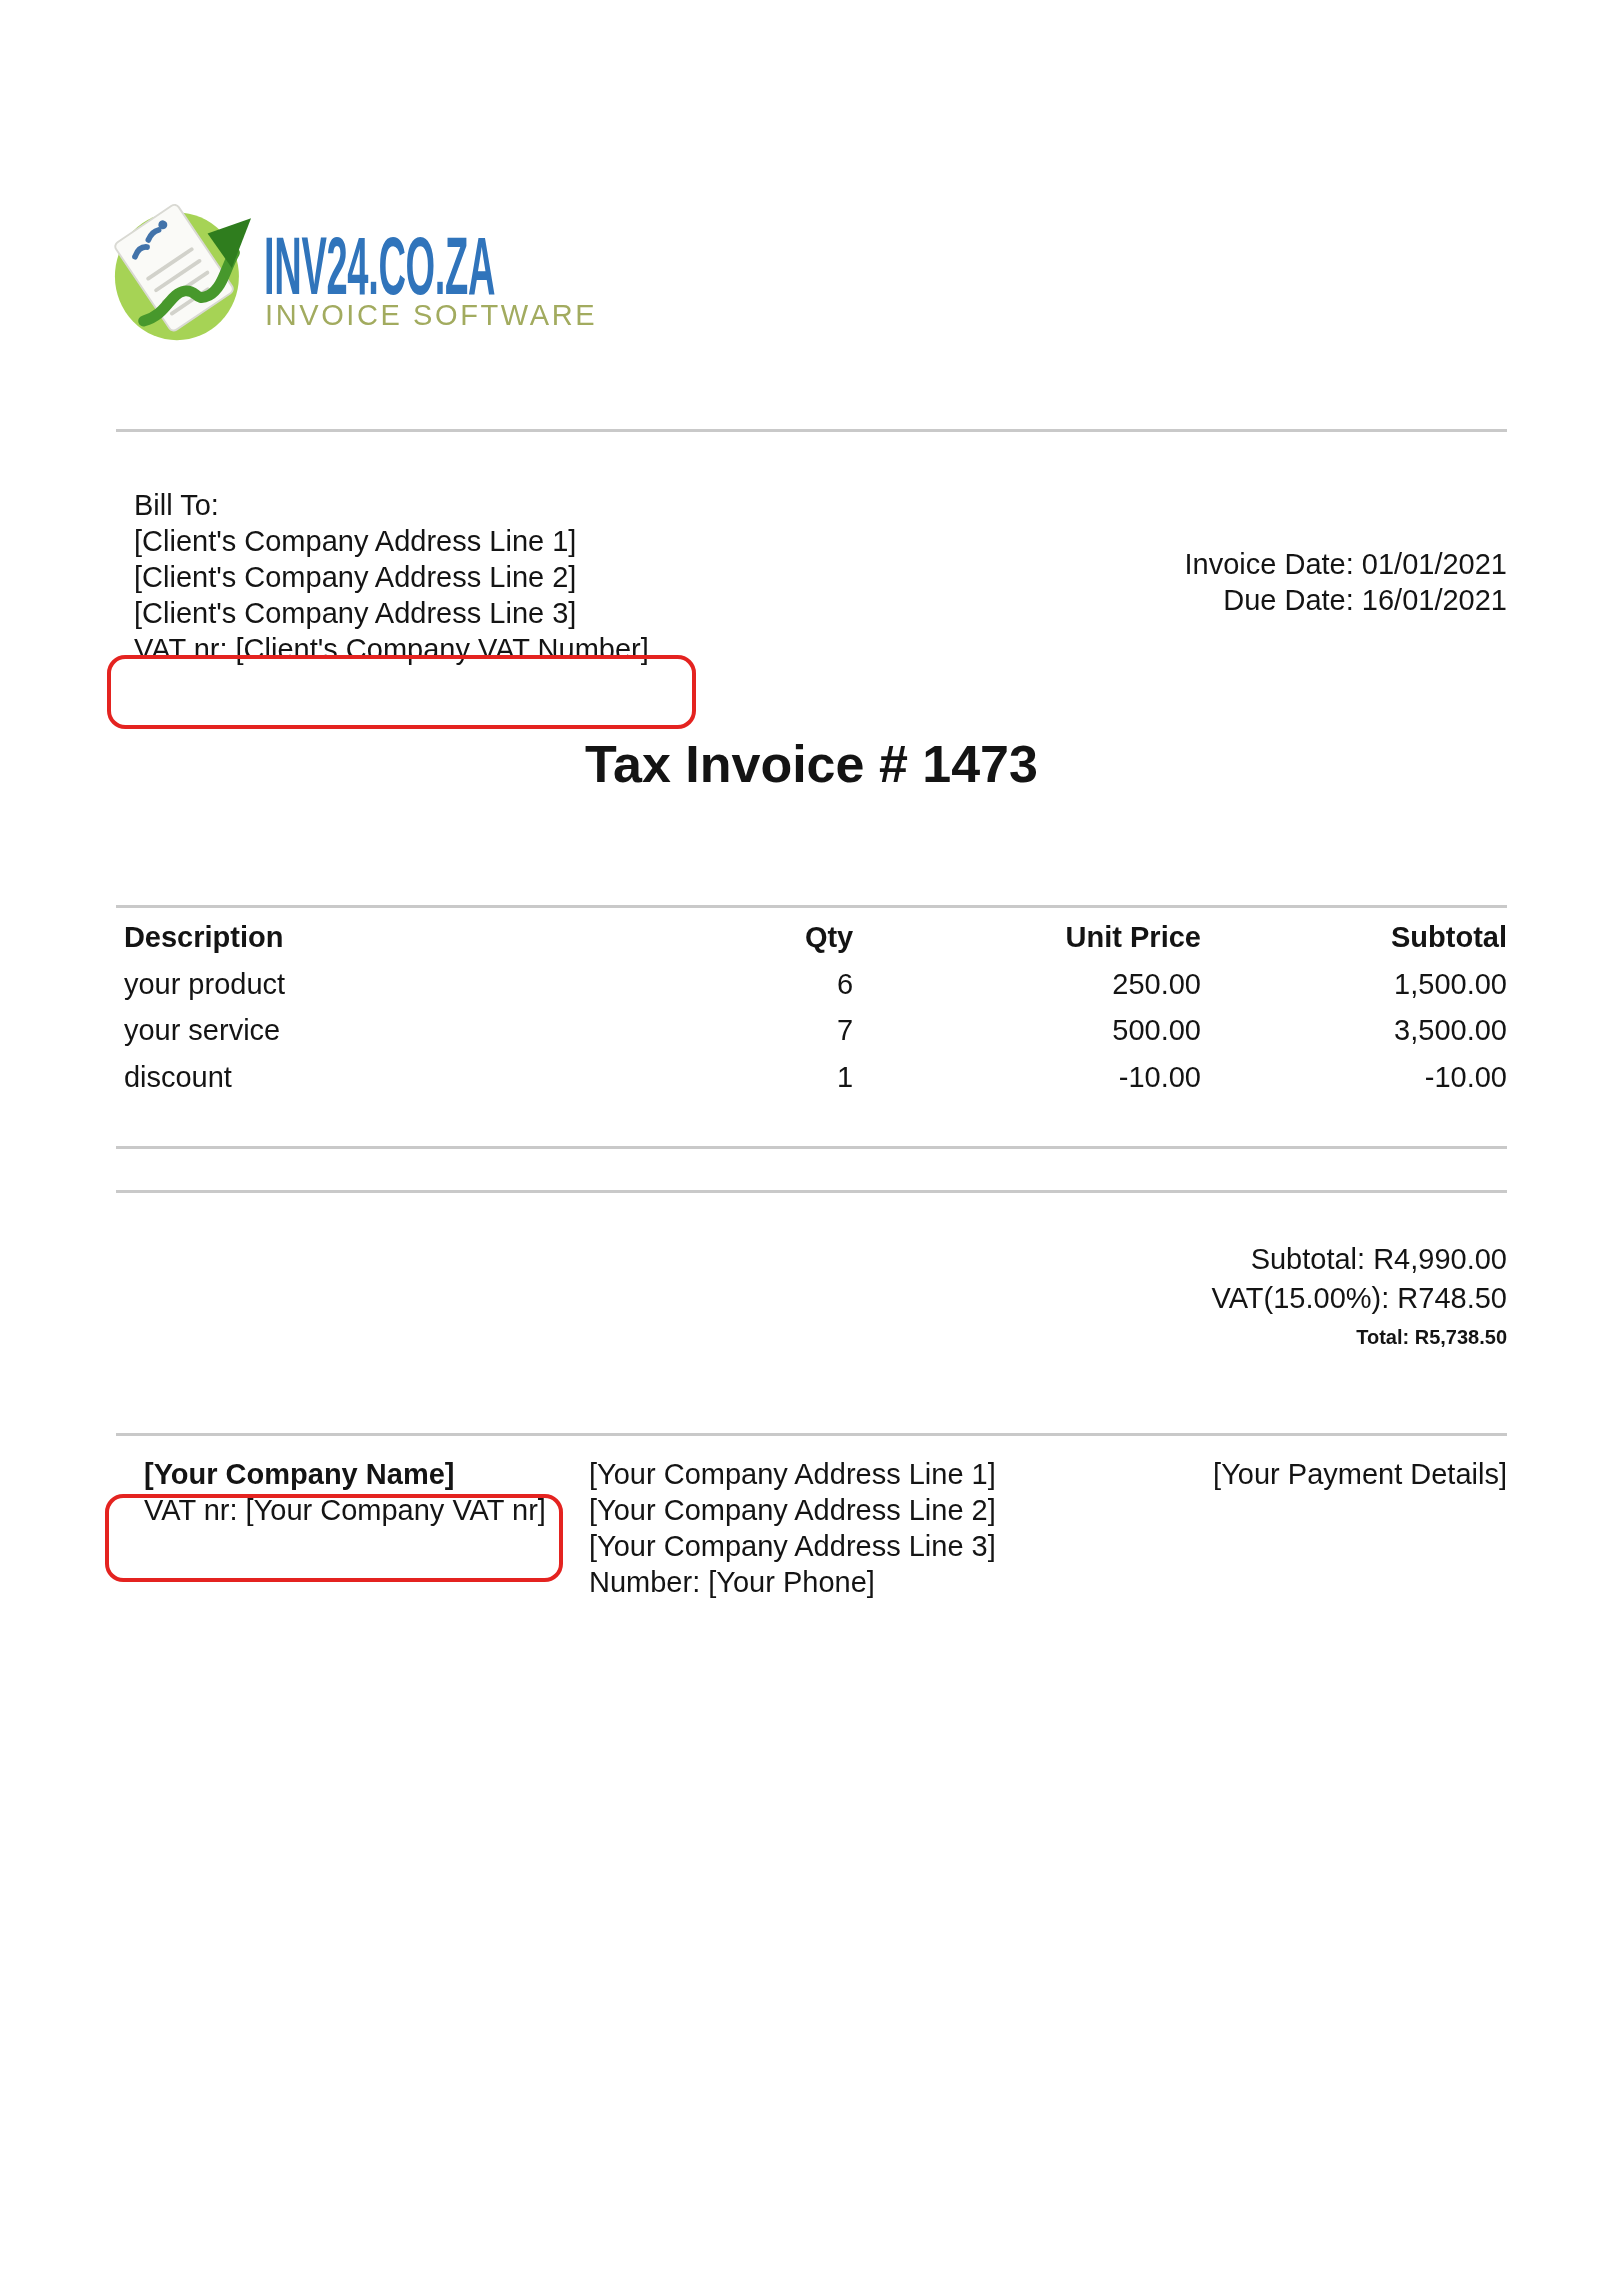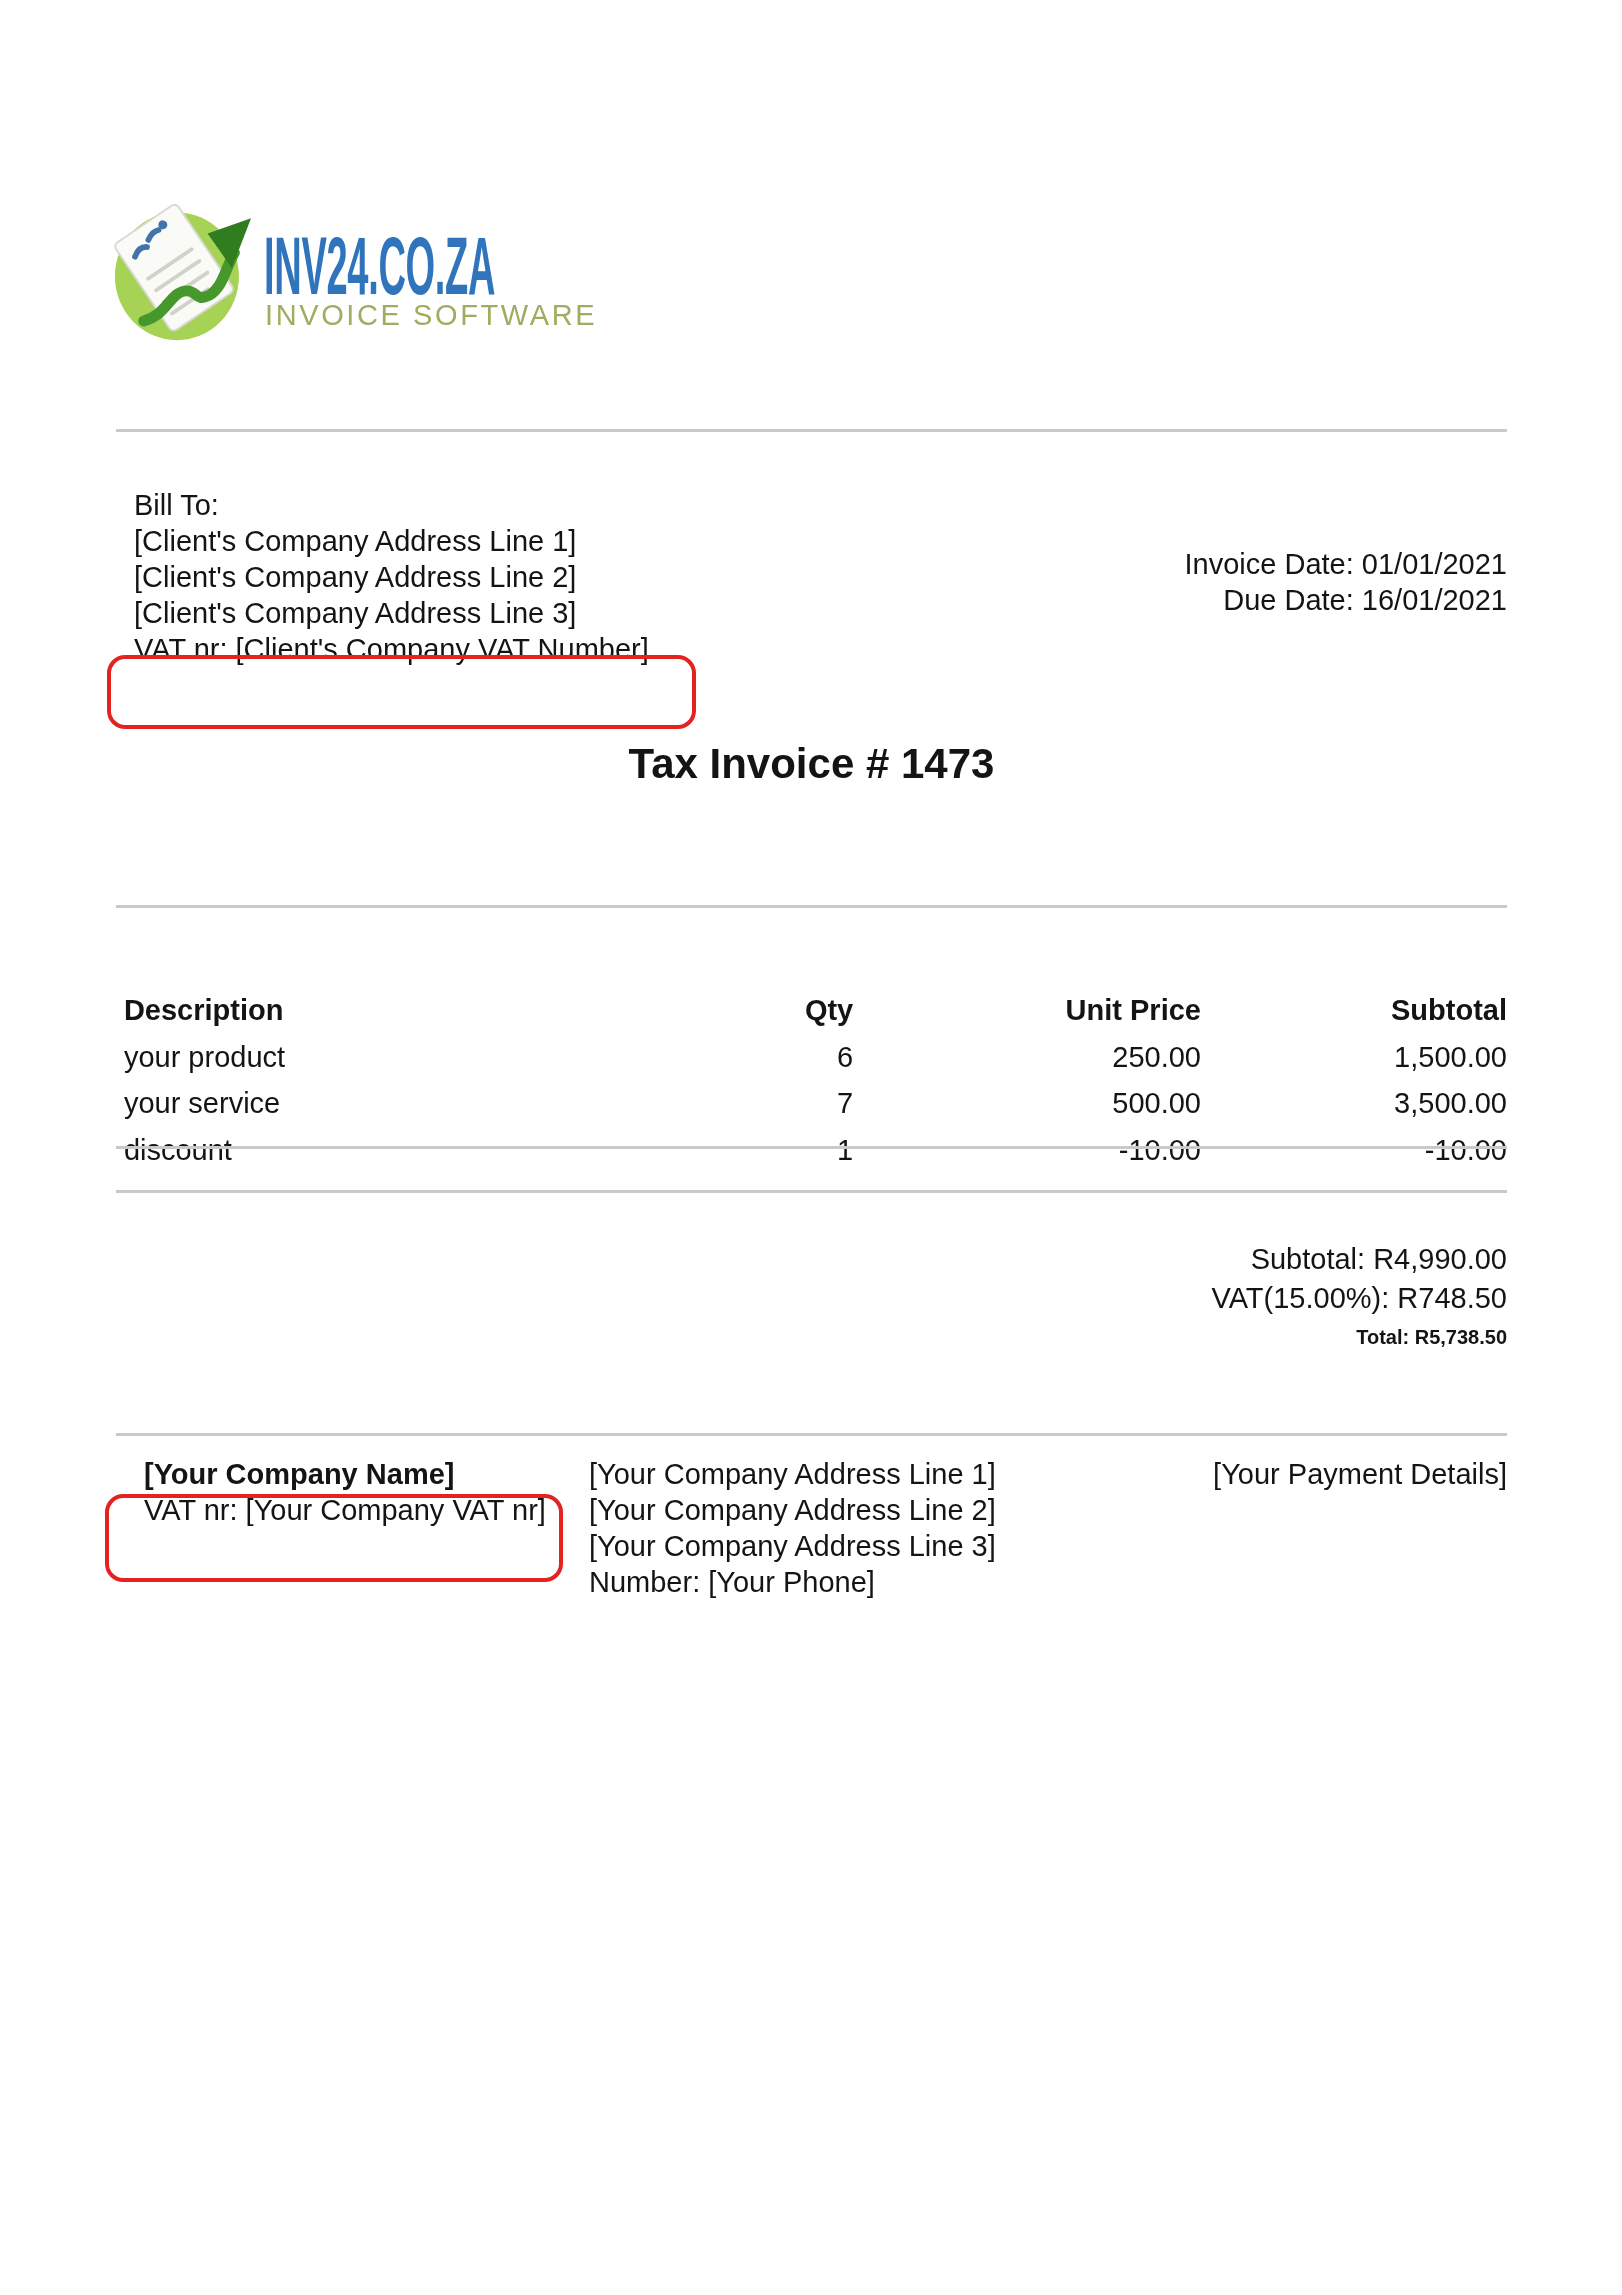--- a/index.html
+++ b/index.html
@@ -38,25 +38,25 @@
   
   .redbox {
     position:absolute; border:4.6px solid #e42320; border-radius:18.3px;
     background:transparent; pointer-events:none;
   }
   .redbox-client { left:107px; top:655px; width:589px; height:74px; }
   .redbox-footer { left:105px; top:1494px; width:458px; height:88px; }
   
   .title {
     position:absolute; left:0; top:738px; width:1623px;
-    text-align:center; font-size:42px; line-height:52px; font-weight:bold;
+    text-align:center; font-size:52px; line-height:52px; font-weight:bold;
   }
   
   .items {
-    position:absolute; left:116px; top:992px; width:1391px;
+    position:absolute; left:116px; top:919px; width:1391px;
     display:grid; grid-template-columns:44% 9% 25% 22%; row-gap:10.5px;
   }
   .items .h { font-weight:bold; }
   .items .c-desc { padding-left:7.9px; }
   .items .num { text-align:right; }
   
   .totals { position:absolute; right:116px; top:1240px; text-align:right; line-height:39px; }
   .totals .grand { font-weight:bold; font-size:20px; }
   
   .footer-col1 { position:absolute; left:124px; top:1456px;margin-left:20px; }

